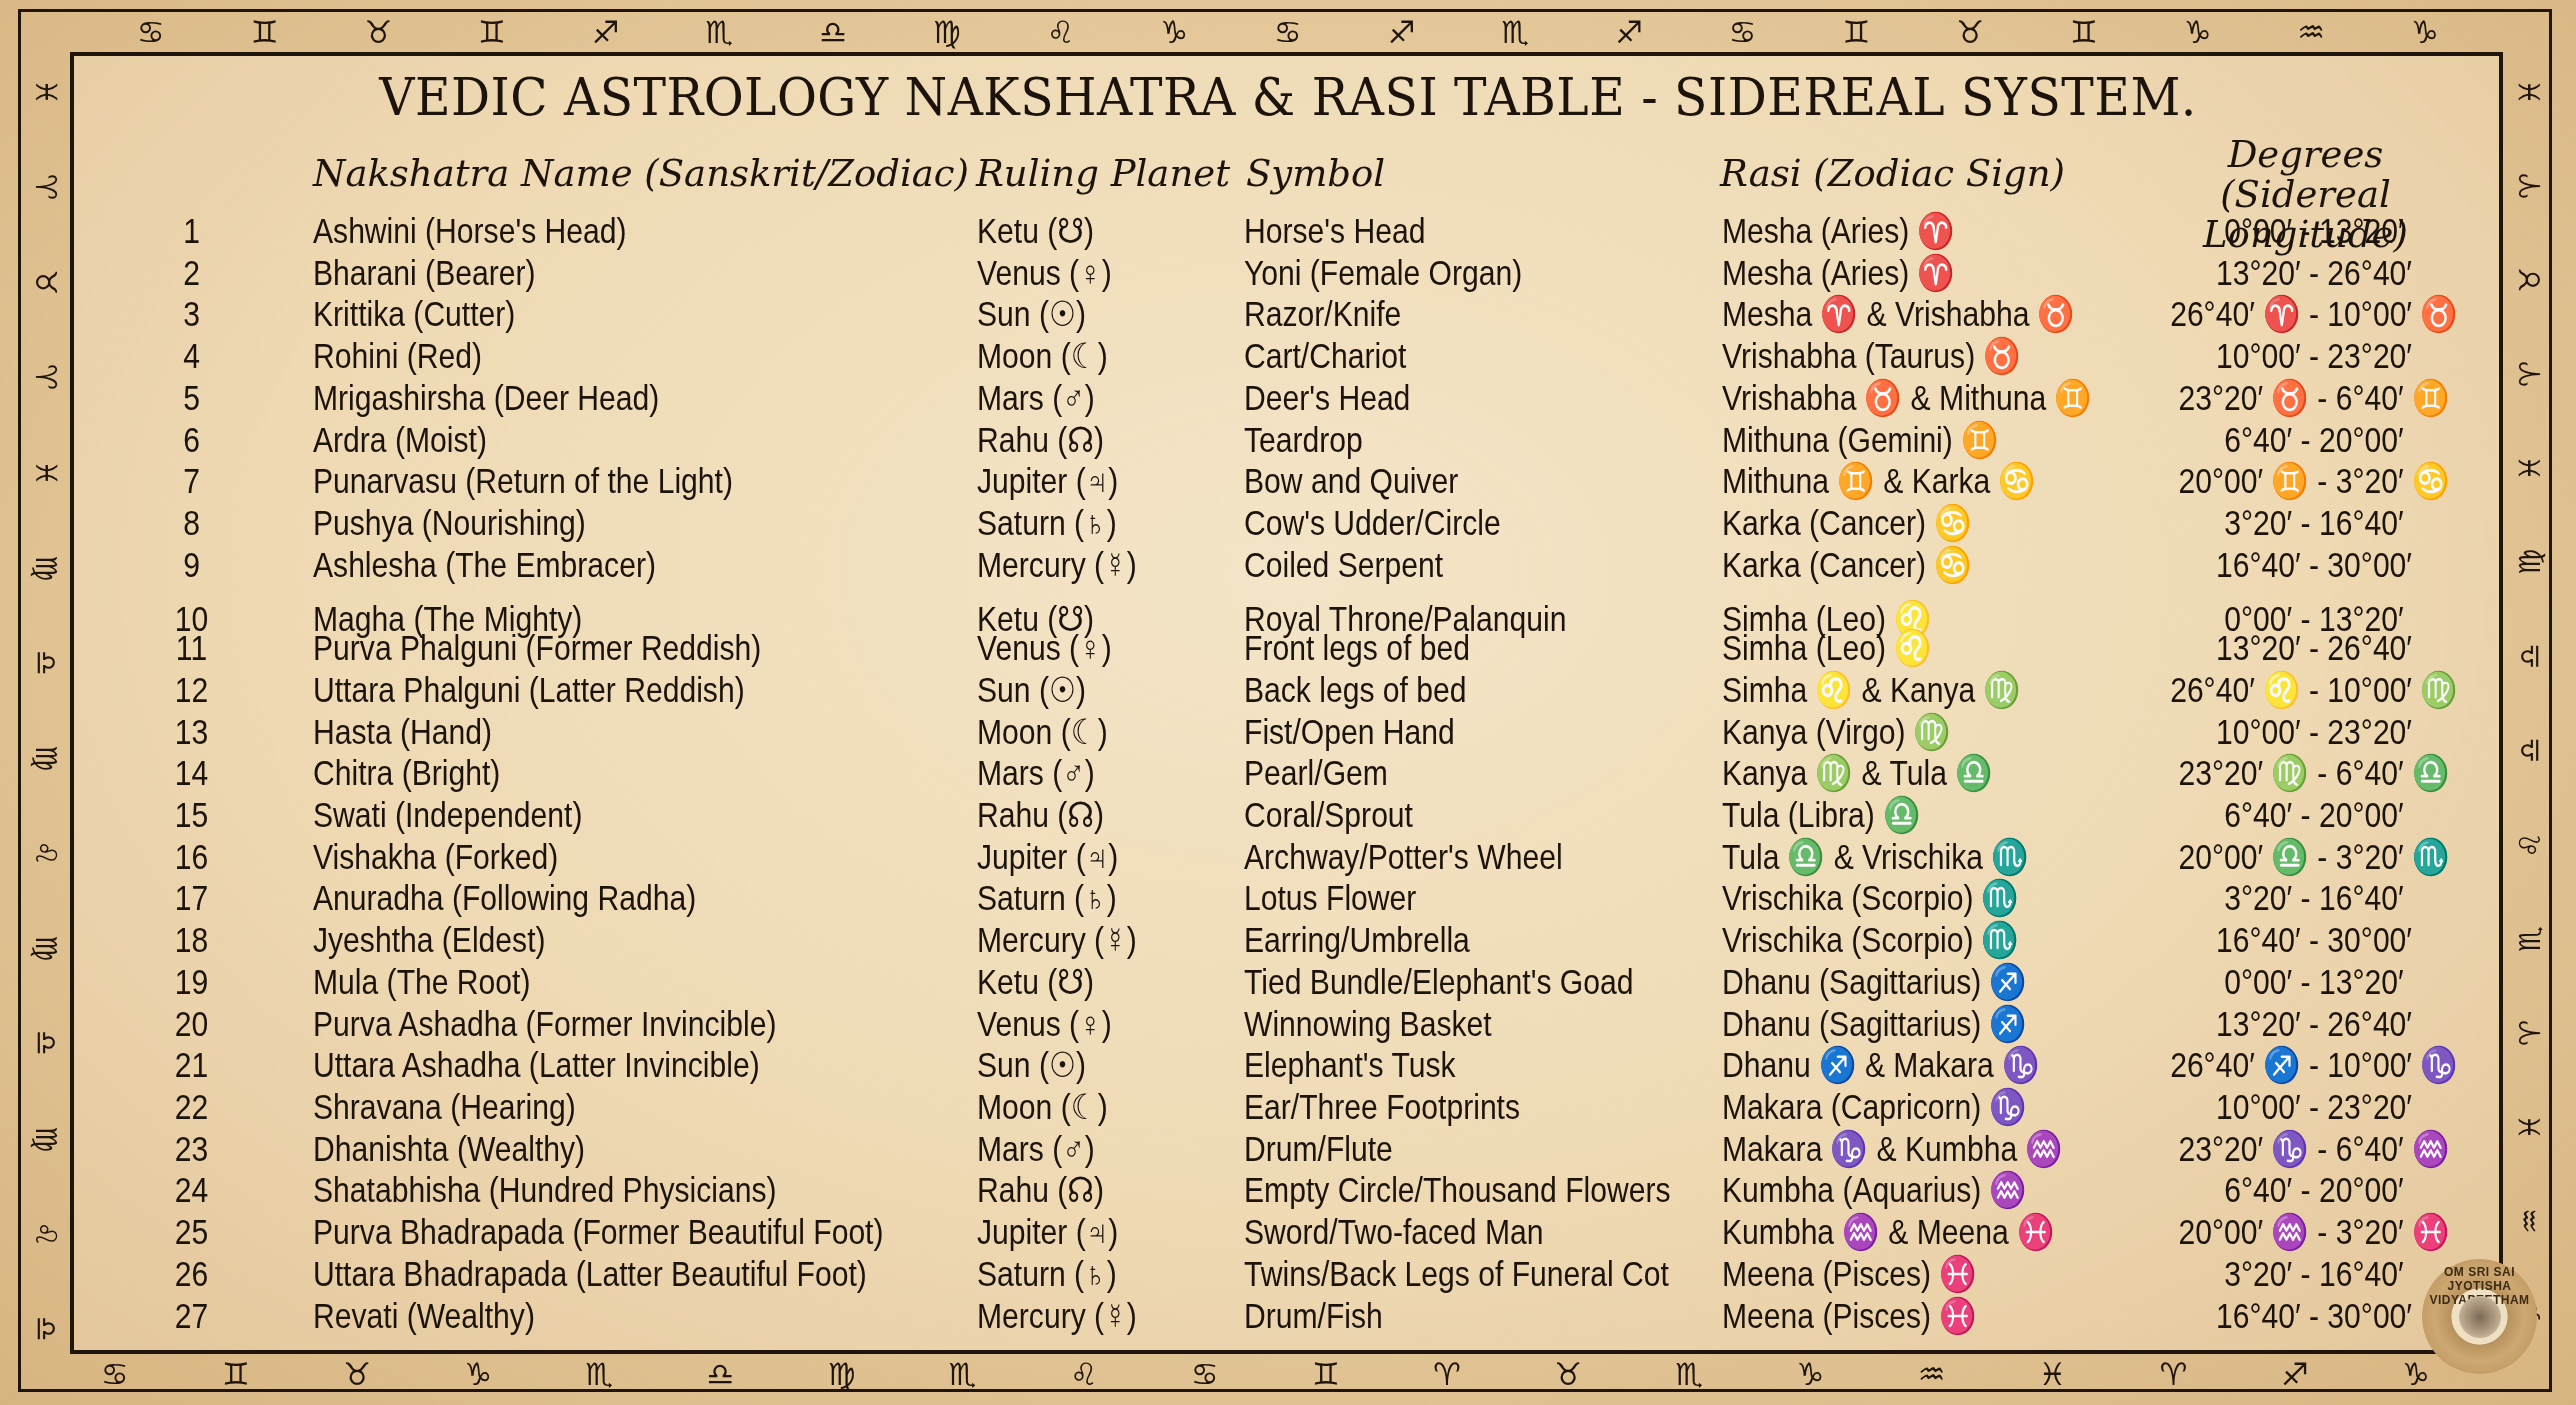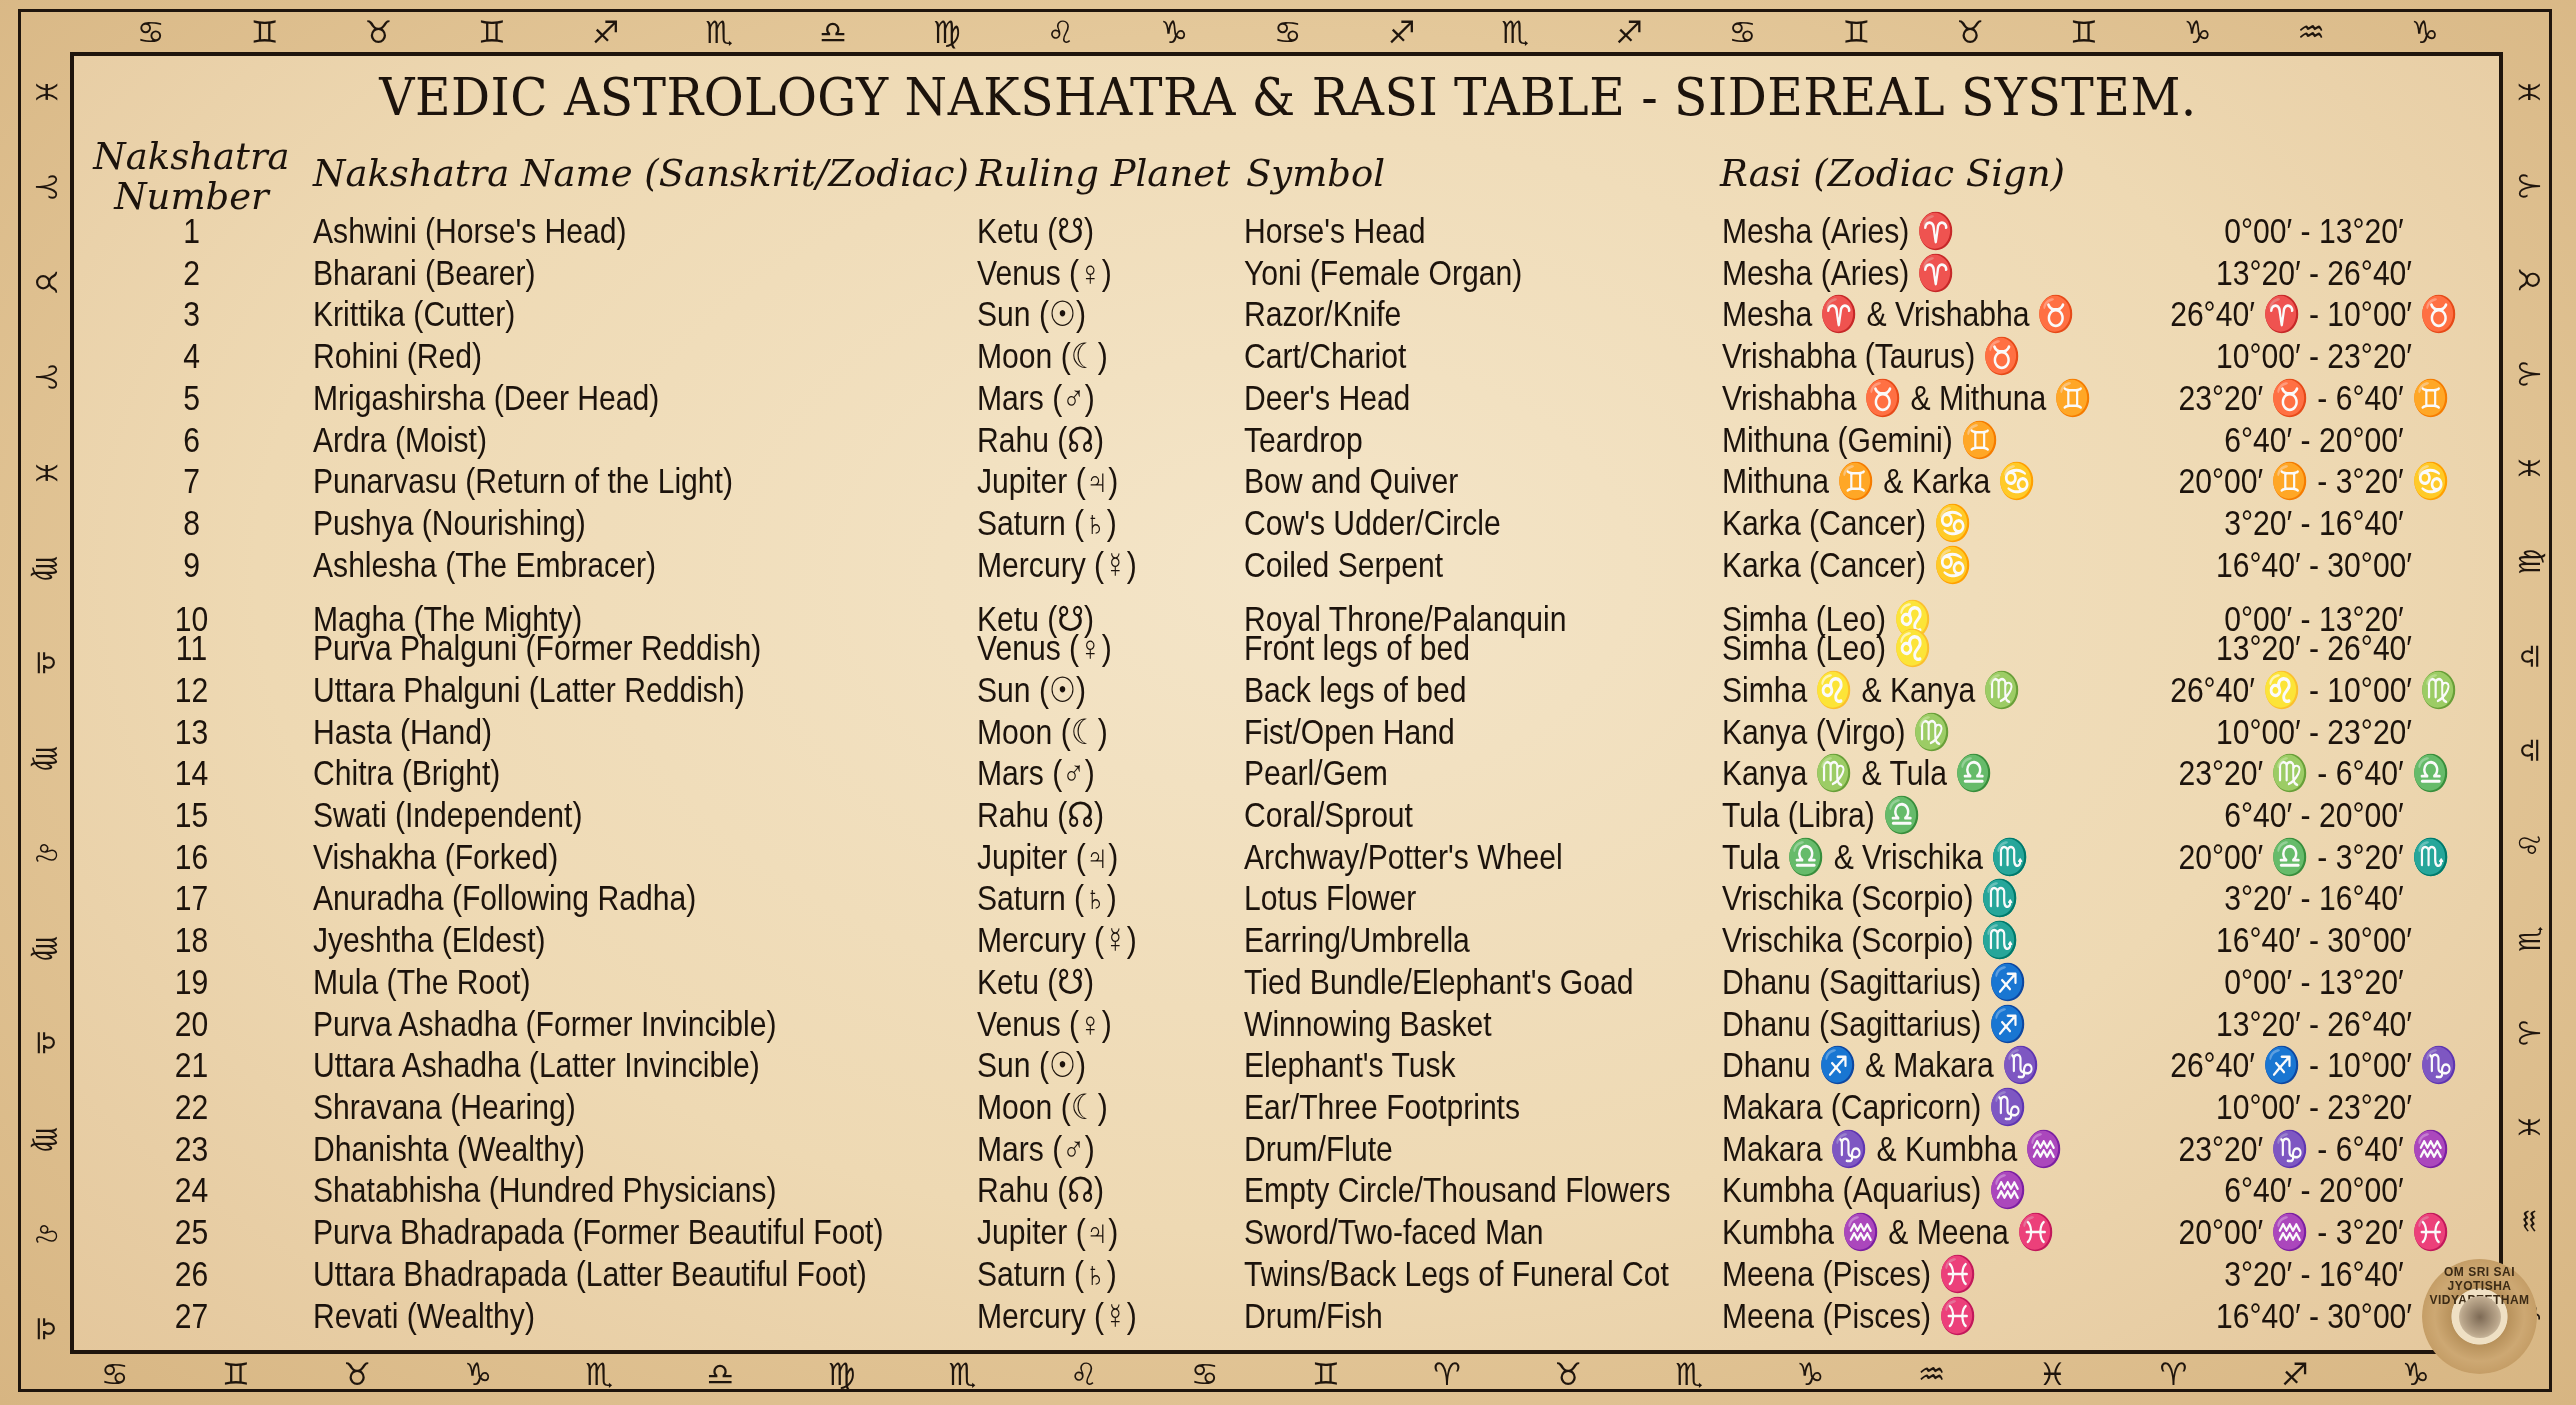--- a/index.html
+++ b/index.html
@@ -119,25 +119,28 @@
       <span>♌</span>
       <span>♏</span>
       <span>♈</span>
       <span>♓</span>
       <span>♒</span>
       <span>♑</span>
     </div>
 
   <div class="title">VEDIC ASTROLOGY NAKSHATRA &amp; RASI TABLE - SIDEREAL SYSTEM.</div>
 
-  <div class="hdr c0">Nakshatra Number</div>
   <div class="hdr c1">Nakshatra Name (Sanskrit/Zodiac)</div>
   <div class="hdr c2">Ruling Planet</div>
   <div class="hdr c3">Symbol</div>
   <div class="hdr c4">Rasi (Zodiac Sign)</div>
+  <div class="hdr c5">
+    <div>Degrees</div>
+    <div>(Sidereal Longitude)</div>
+  </div>
 
   <div class="rows" id="rows">
       <div class="row" style="top: 0px;">
         <span class="cell num">1</span>
         <span class="cell name">Ashwini (Horse's Head)</span>
         <span class="cell planet">Ketu (☋)</span>
         <span class="cell symbol">Horse's Head</span>
         <span class="cell rasi">Mesha (Aries) ♈</span>
         <span class="cell deg">0°00′ - 13°20′</span>
       </div>

